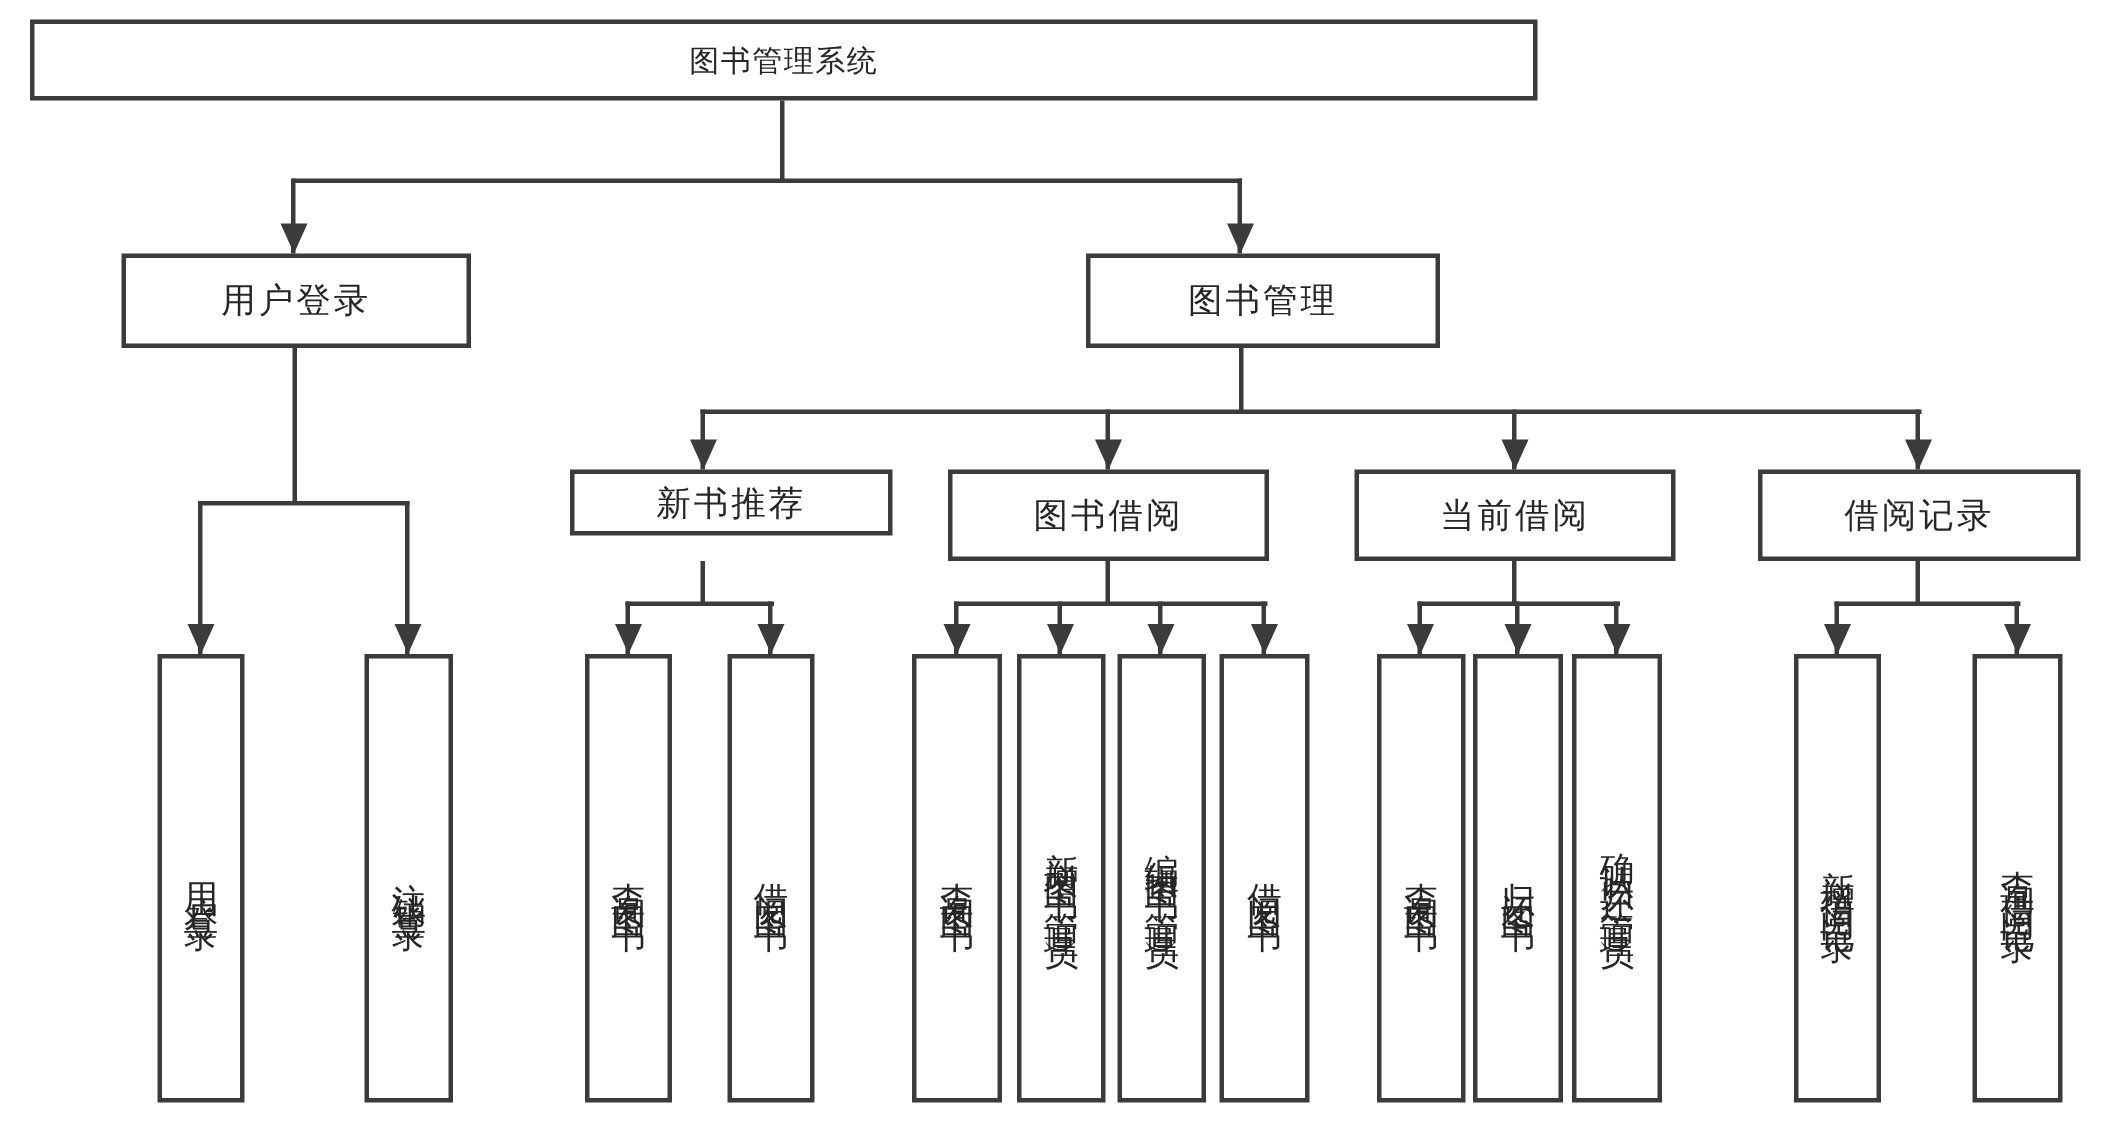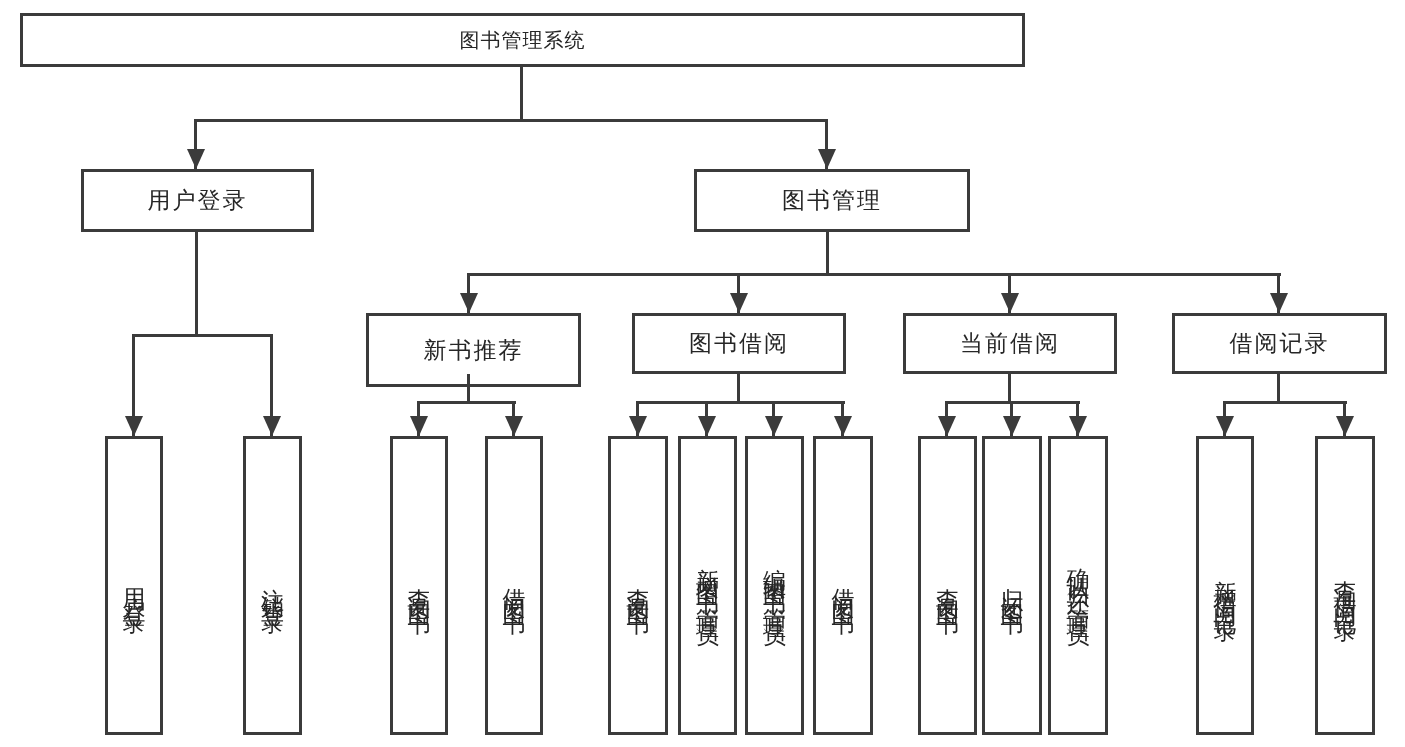--- a/index.html
+++ b/index.html
@@ -67,25 +67,25 @@
 <div class="canvas">
 
   <div class="node root" style="left:20px;top:13px;width:1005px;height:54px">
     <span class="lbl">图书管理系统</span>
   </div>
 
   <div class="node" style="left:81px;top:169px;width:233px;height:63px">
     <span class="lbl">用户登录</span>
   </div>
 
-  <div class="node" style="left:694px;top:169px;width:276px;height:63px">
+  <div class="node" style="left:724px;top:169px;width:236px;height:63px">
     <span class="lbl">图书管理</span>
   </div>
 
-  <div class="node" style="left:366px;top:313px;width:215px;height:74px">
+  <div class="node" style="left:380px;top:313px;width:215px;height:44px">
     <span class="lbl">新书推荐</span>
   </div>
 
   <div class="node" style="left:632px;top:313px;width:214px;height:61px">
     <span class="lbl">图书借阅</span>
   </div>
 
   <div class="node" style="left:903px;top:313px;width:214px;height:61px">
     <span class="lbl">当前借阅</span>
   </div>

